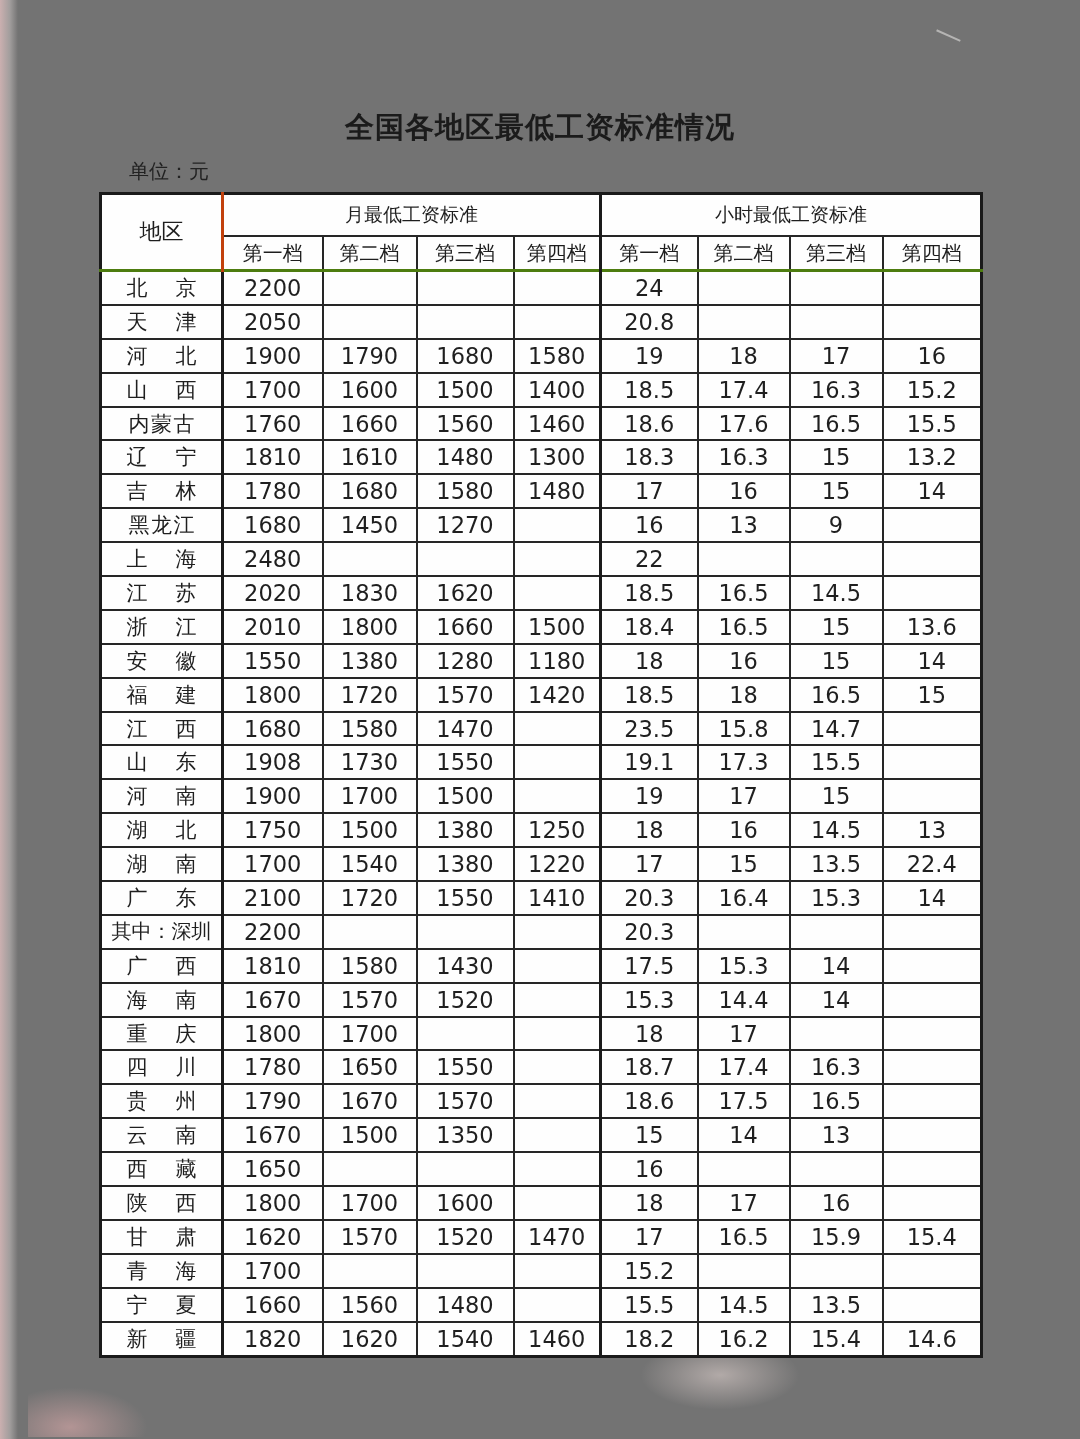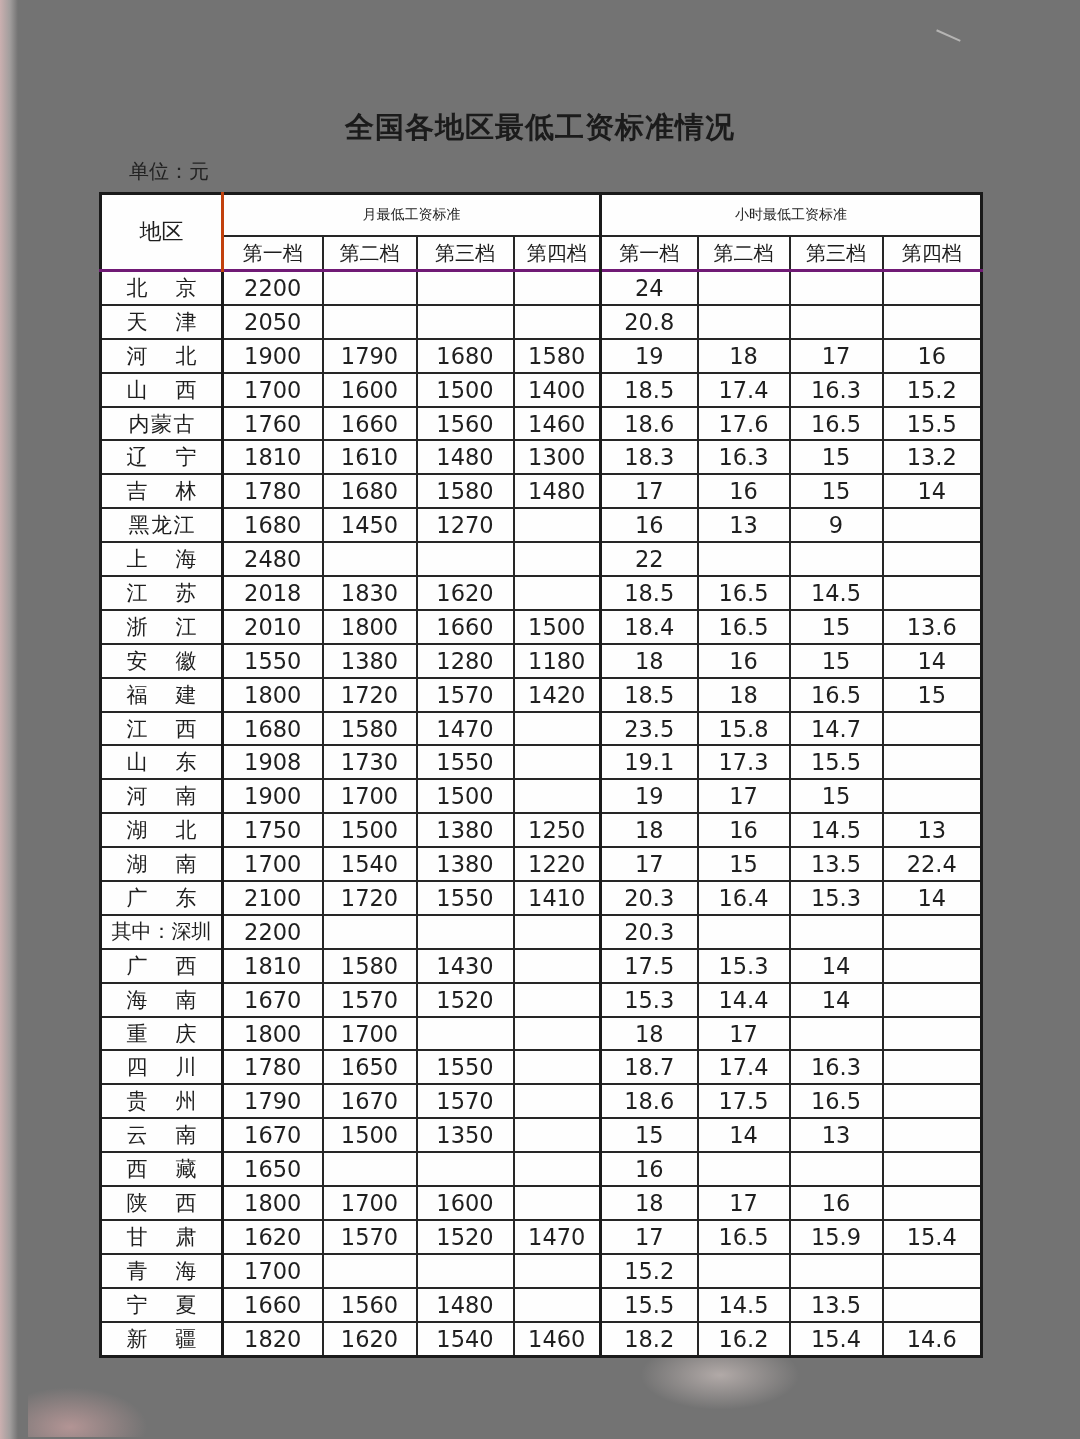--- a/index.html
+++ b/index.html
@@ -67,26 +67,26 @@
     border: 2px solid #262626;
     padding: 0;
     text-align: center;
     vertical-align: middle;
     overflow: hidden;
     white-space: nowrap;
   }
   .wage-table thead th {
     font-family: "Liberation Serif", serif;
     font-weight: 500;
-    font-size: 14px;
+    font-size: 19px;
     color: #1e1e1e;
   }
   .wage-table thead tr.group-row th { height: 40px; }
   .wage-table thead tr.tier-row th { height: 32px; font-size: 20px; }
-  .wage-table thead tr.tier-row { border-bottom: 3px solid #701a75; }
+  .wage-table thead tr.tier-row { border-bottom: 3px solid #4d7c0f; }
   .wage-table th.region-h { border-right: 3px solid #c2410c; font-size: 22px; }
   .wage-table .group-start { border-left: 3px solid #1a1a1a; }
 
   .wage-table tbody td {
     height: 31.9px;
     font-family: "DejaVu Sans", sans-serif;
     font-size: 22.5px;
     color: #1f1f1f;
   }
   .wage-table tbody td.region-cell {
@@ -295,21 +295,21 @@
           <td></td>
           <td></td>
         </tr>
         <tr>
           <td class="region-cell">
             <span class="region-name len2">
               <span>江</span>
               <span>苏</span>
             </span>
           </td>
-          <td>2018</td>
+          <td>2020</td>
           <td>1830</td>
           <td>1620</td>
           <td></td>
           <td class="group-start">18.5</td>
           <td>16.5</td>
           <td>14.5</td>
           <td></td>
         </tr>
         <tr>
           <td class="region-cell">

